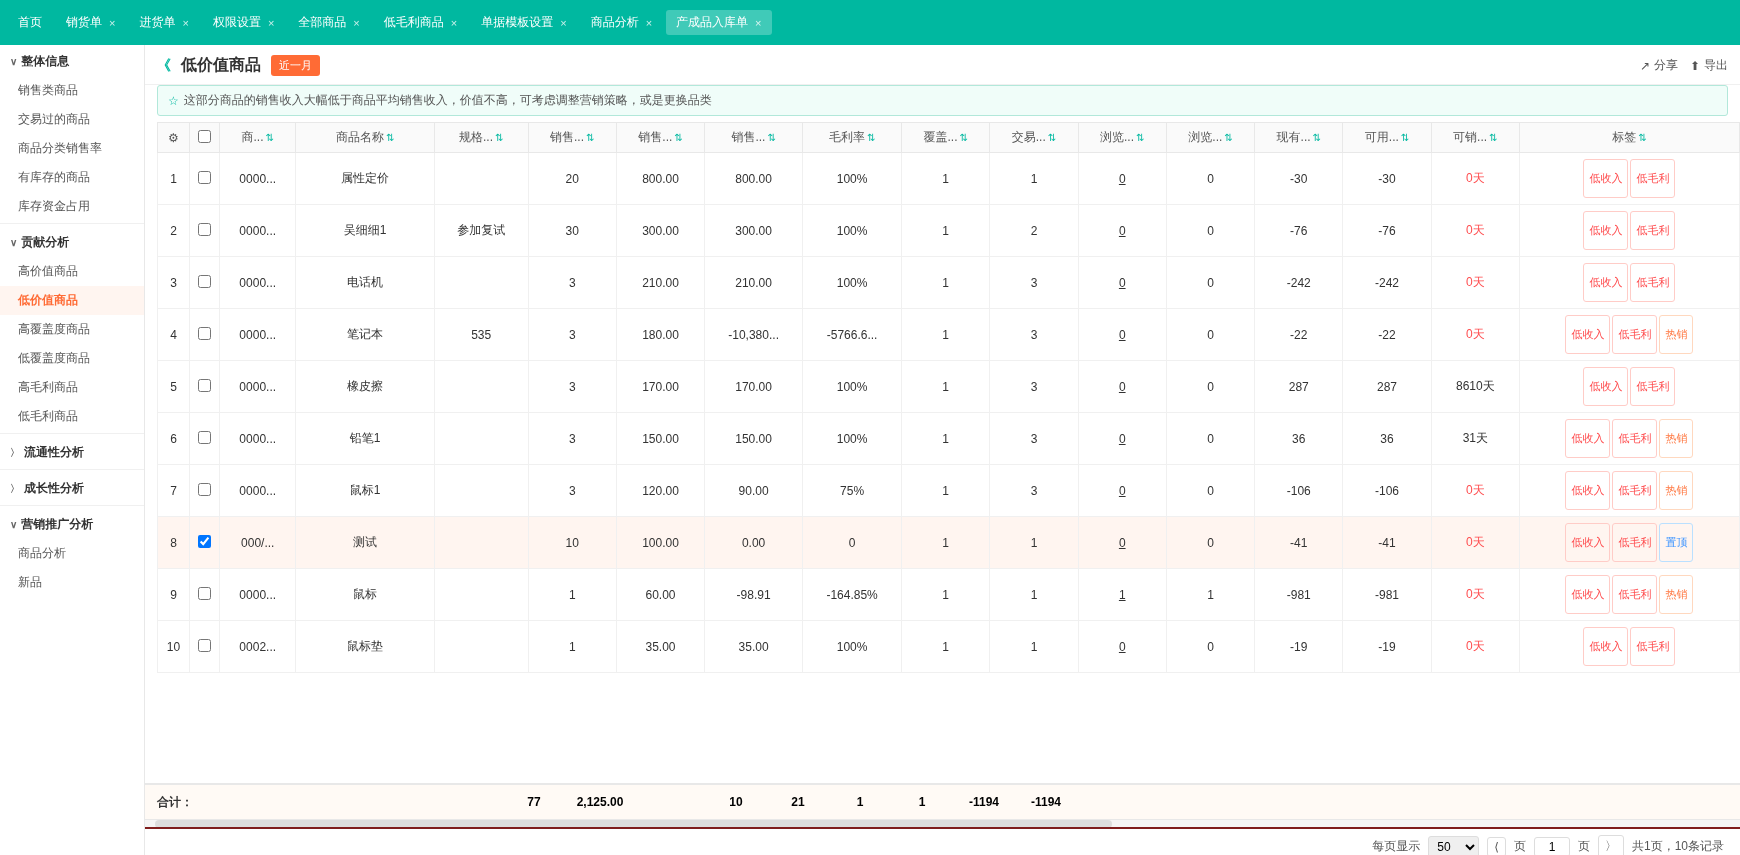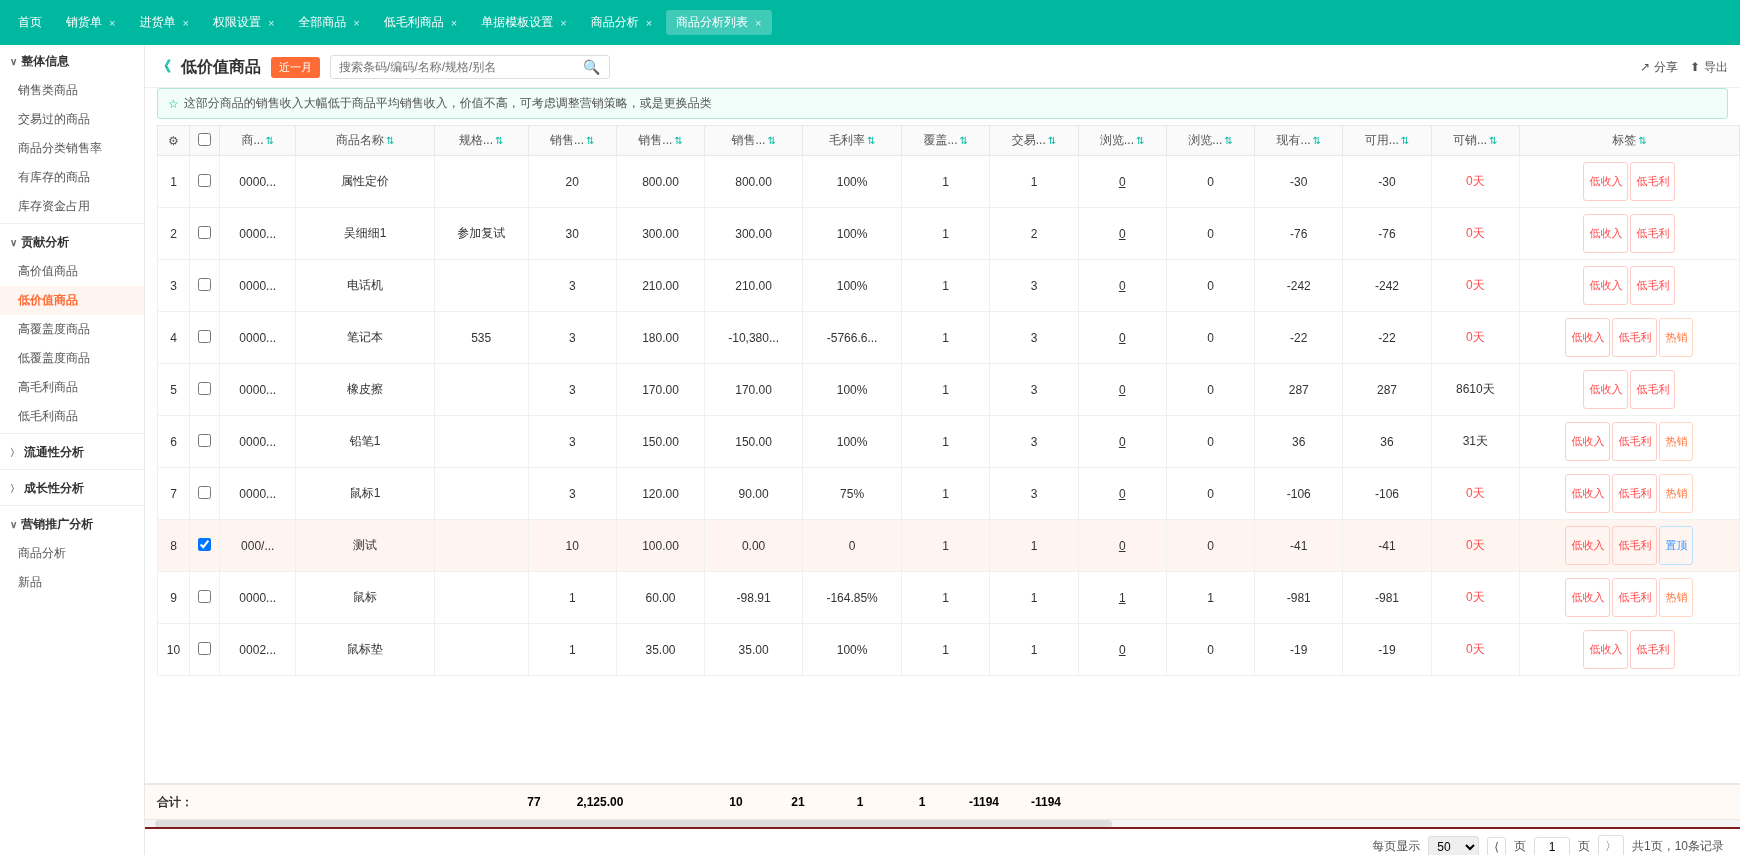--- a/index.html
+++ b/index.html
@@ -278,21 +278,21 @@
   </div>
   <div class="nav-item">
     <span>单据模板设置</span>
     <span class="close-x">×</span>
   </div>
   <div class="nav-item">
     <span>商品分析</span>
     <span class="close-x">×</span>
   </div>
   <div class="nav-item active">
-    <span>商品分析列表</span>
+    <span>产成品入库单</span>
     <span class="close-x">×</span>
   </div>
 </div>
 
 <div class="main-layout">
 
   <div class="sidebar">
 
     <div class="sidebar-section-title">
       <span class="arrow">∨</span>
@@ -362,24 +362,20 @@
       <span>新品</span>
     </div>
   </div>
 
   <div class="content-area">
 
     <div class="page-header">
       <span class="collapse-btn">《</span>
       <span class="page-title">低价值商品</span>
       <button class="filter-btn">近一月</button>
-      <div class="search-box">
-        <input type="text" placeholder="搜索条码/编码/名称/规格/别名" style="">
-        <span class="search-icon">🔍</span>
-      </div>
       <div class="header-right">
         <div class="header-action-btn">
           <span>↗</span>
           <span>分享</span>
         </div>
         <div class="header-action-btn">
           <span>⬆</span>
           <span>导出</span>
         </div>
       </div>

